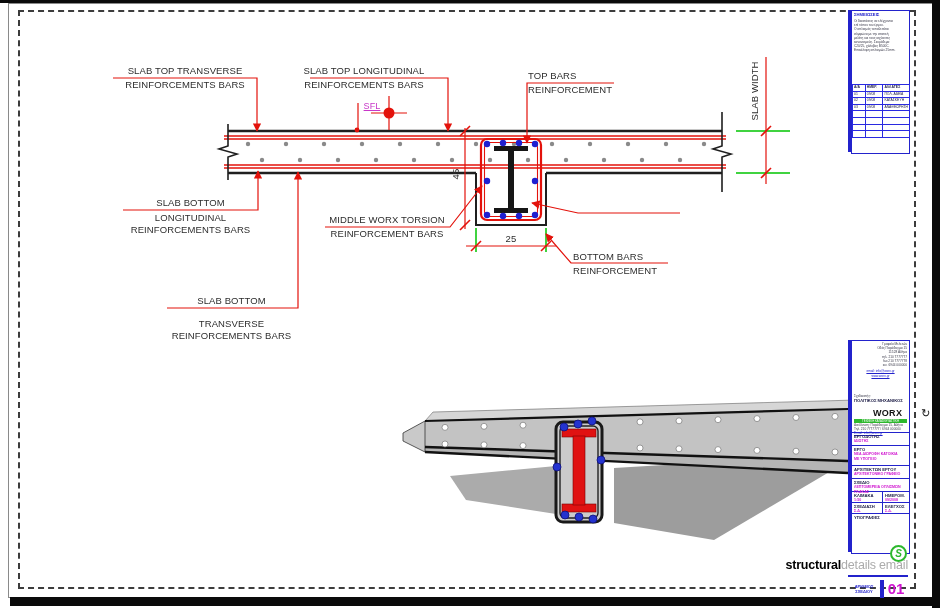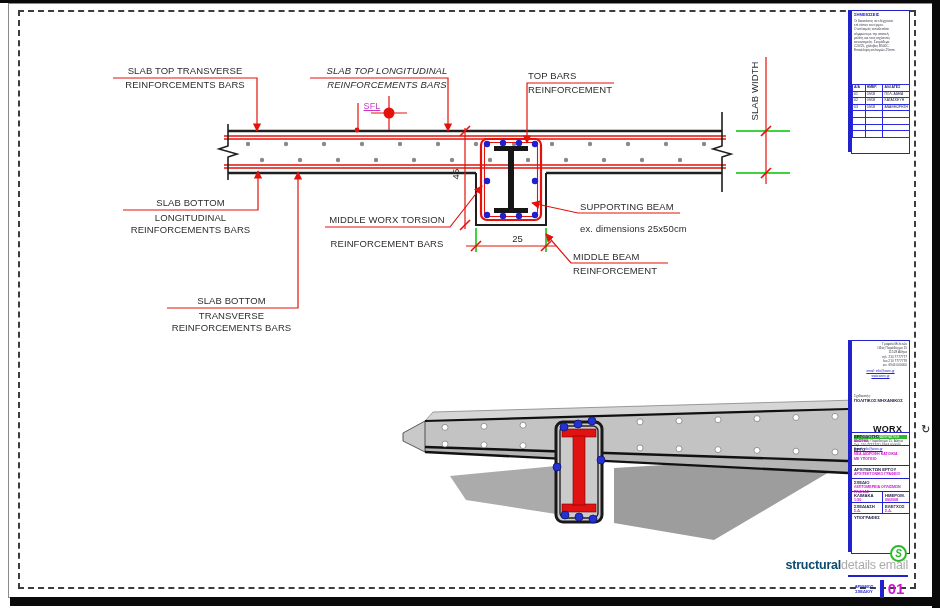--- a/index.html
+++ b/index.html
@@ -21,21 +21,21 @@
   .bluebar{background:#2323cc;}
   .tiny{font-size:3.2px;line-height:4.2px;color:#3a3a4a;}
   .tinyb{font-size:3.2px;line-height:4.4px;color:#2323cc;text-decoration:underline;}
   .hdr{font-size:4.2px;line-height:5px;font-weight:bold;color:#22224a;}
   .val{font-size:3.6px;line-height:4.6px;color:#d015d0;font-weight:bold;}
   .blk{border-right:1px solid #2323cc;border-left:.5px solid #2323cc;background:#fff;}
   .row{border-top:1px solid #2323cc;padding:1px 2px;}
   .ntable{display:table;width:100%;border-collapse:collapse;}
   .ntr{display:table-row;}
   .ntd{display:table-cell;border:.5px solid #2a2ae0;font-size:3.4px;line-height:5.6px;color:#22224a;padding:0 1px;white-space:nowrap;overflow:hidden;}
-  .brand-strong{color:#0c4a6e;font-weight:bold;}
+  .brand-strong{color:#000000;font-weight:bold;}
   .brand-rest{color:#ababab;}
 </style>
 </head>
 <body>
 
 <div id="stage">
   <div class="abs" id="sheet"></div>
   <div class="abs" id="bar-top"></div>
   <div class="abs" id="bar-right"></div>
   <div class="abs" id="bar-bottom"></div>
@@ -204,53 +204,49 @@
       <path d="M668,263 H571 L546,234" marker-end="url(#arw)"></path>
       <path d="M123,210 H258 V171" marker-end="url(#arw)"></path>
       <path d="M167,308 H298 V172" marker-end="url(#arw)"></path>
     </g>
   </svg>
 
   <div class="abs lbl" style="left:113px;top:65px;width:144px;">
     <div>SLAB TOP TRANSVERSE</div>
     <div style="margin-top:2px">REINFORCEMENTS BARS</div>
   </div>
-  <div class="abs lbl" style="left:316px;top:65px;width:142px;font-style:italic;">
+  <div class="abs lbl" style="left:293px;top:65px;width:142px;">
     <div>SLAB TOP LONGITUDINAL</div>
     <div style="margin-top:2px">REINFORCEMENTS BARS</div>
   </div>
   <div class="abs lbl left" style="left:528px;top:70px;width:100px;">
     <div>TOP BARS</div>
     <div style="margin-top:2px">REINFORCEMENT</div>
   </div>
   <div class="abs lbl" style="left:323px;top:214px;width:128px;">
     <div>MIDDLE WORX TORSION</div>
-    <div style="margin-top:12px">REINFORCEMENT BARS</div>
-  </div>
-  <div class="abs lbl left" style="left:580px;top:201px;width:130px;">
-    <div>SUPPORTING BEAM</div>
-    <div style="margin-top:10px">ex. dimensions 25x50cm</div>
+    <div style="margin-top:2px">REINFORCEMENT BARS</div>
   </div>
   <div class="abs lbl left" style="left:573px;top:251px;width:100px;">
-    <div>MIDDLE BEAM</div>
+    <div>BOTTOM BARS</div>
     <div style="margin-top:2px">REINFORCEMENT</div>
   </div>
   <div class="abs lbl" style="left:123px;top:197px;width:135px;">
     <div>SLAB BOTTOM</div>
     <div style="margin-top:3px">LONGITUDINAL</div>
     <div>REINFORCEMENTS BARS</div>
   </div>
   <div class="abs lbl" style="left:165px;top:295px;width:133px;">
     <div>SLAB BOTTOM</div>
-    <div style="margin-top:3px">TRANSVERSE</div>
+    <div style="margin-top:11px">TRANSVERSE</div>
     <div>REINFORCEMENTS BARS</div>
   </div>
 
   <div class="abs lbl rot" style="left:446px;top:168px;width:20px;">45</div>
-  <div class="abs lbl" style="left:499px;top:233px;width:24px;text-align:right;">25</div>
+  <div class="abs lbl" style="left:499px;top:233px;width:24px;">25</div>
   <div class="abs lbl rot" style="left:712px;top:85px;width:86px;">SLAB WIDTH</div>
   <div class="abs lbl magenta" style="left:361px;top:100px;width:22px;font-size:9px;">SFL</div>
 
   <div class="abs bluebar" style="left:848px;top:10px;width:3px;height:142px;"></div>
   <div class="abs blk" style="left:851px;top:10px;width:57px;height:142px;border-top:1px solid #2323cc;border-bottom:1px solid #2323cc;">
     <div class="hdr" style="padding:1px 2px;color:#2323cc;">ΣΗΜΕΙΩΣΕΙΣ</div>
     <div style="padding:1px 2px;">
       <div class="tiny">Οι διαστάσεις να ελέγχονται</div>
       <div class="tiny">επί τόπου του έργου.</div>
       <div class="tiny">Ο οπλισμός τοποθετείται</div>
@@ -314,21 +310,21 @@
       <div class="tiny">fax 210 7777778</div>
       <div class="tiny">κιν. 6944 000000</div>
       <div class="tinyb" style="text-align:center;margin-top:2px">email: info@worx.gr</div>
       <div class="tinyb" style="text-align:center">www.worx.gr</div>
     </div>
     <div style="padding:1px 2px;height:11px;">
       <div class="tiny">Σχεδιαστής:</div>
       <div class="hdr">ΠΟΛΙΤΙΚΟΣ ΜΗΧΑΝΙΚΟΣ</div>
     </div>
     <div style="padding:2px 2px 1px 2px;height:23px;">
-      <div style="display:flex;align-items:center;gap:19px;margin-top:16px;">
+      <div style="display:flex;align-items:center;gap:19px;">
         <span style="display:inline-block;width:8px;height:5px;background:#2db82d;"></span>
         <span style="font-weight:800;font-size:9px;color:#111;letter-spacing:.3px;">WORX</span>
         <span style="font-size:11px;color:#111;line-height:10px;">↻</span>
       </div>
       <div style="margin-top:1px;background:#2db82d;color:#fff;font-size:2.8px;line-height:4px;text-align:center;">ΤΕΧΝΙΚΗ ΚΑΤΑΣΚΕΥΑΣΤΙΚΗ</div>
       <div class="tiny">Διεύθυνση: Παράδειγμα 15, Αθήνα</div>
       <div class="tiny">Τηλ. 210 7777777 / 6944 000000</div>
       <div class="tinyb">Email: info@worx.gr</div>
     </div>
     <div class="row" style="height:10px;">

